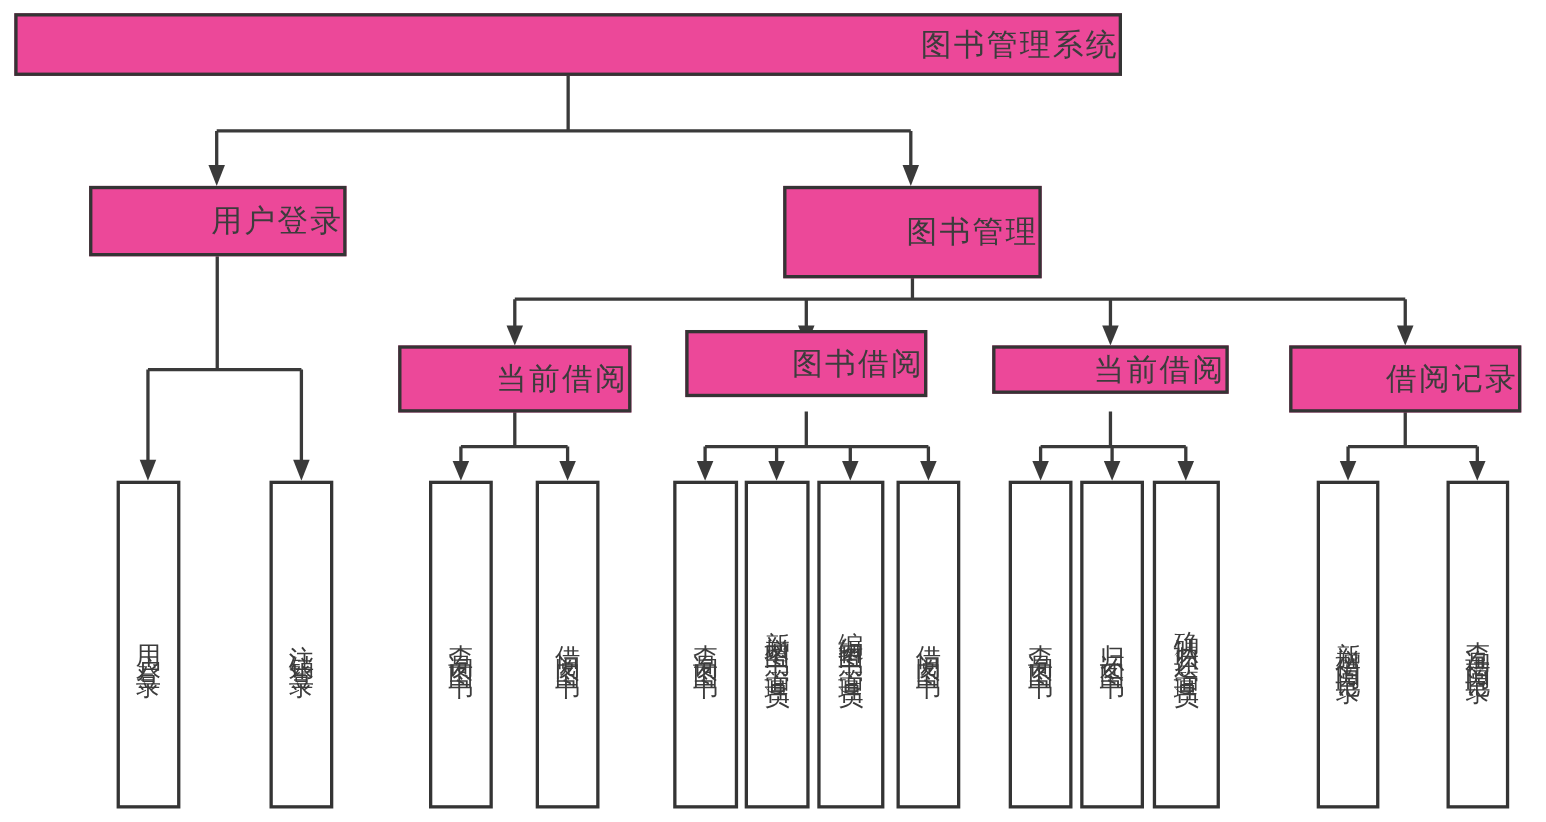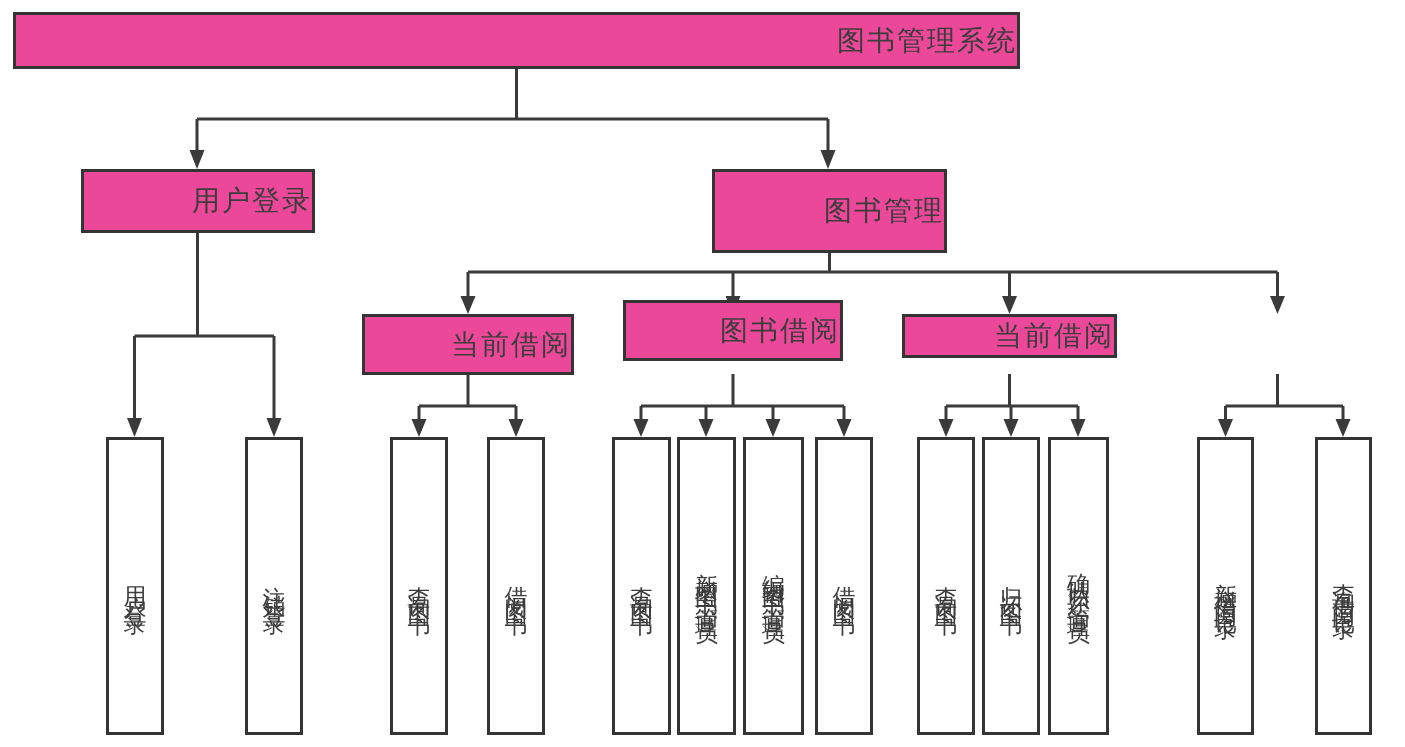--- a/index.html
+++ b/index.html
@@ -142,20 +142,23 @@
 
   <div class="hbox" id="b-l3a">
     <span>当前借阅</span>
   </div>
   <div class="hbox" id="b-l3b">
     <span>图书借阅</span>
   </div>
   <div class="hbox" id="b-l3c">
     <span>当前借阅</span>
   </div>
+  <div class="hbox" id="b-l3d">
+    <span>借阅记录</span>
+  </div>
 
   <div class="vbox" id="v1">
     <span>用户登录</span>
   </div>
   <div class="vbox" id="v2">
     <span>注销登录</span>
   </div>
   <div class="vbox" id="v3">
     <span>查询图书</span>
   </div>

